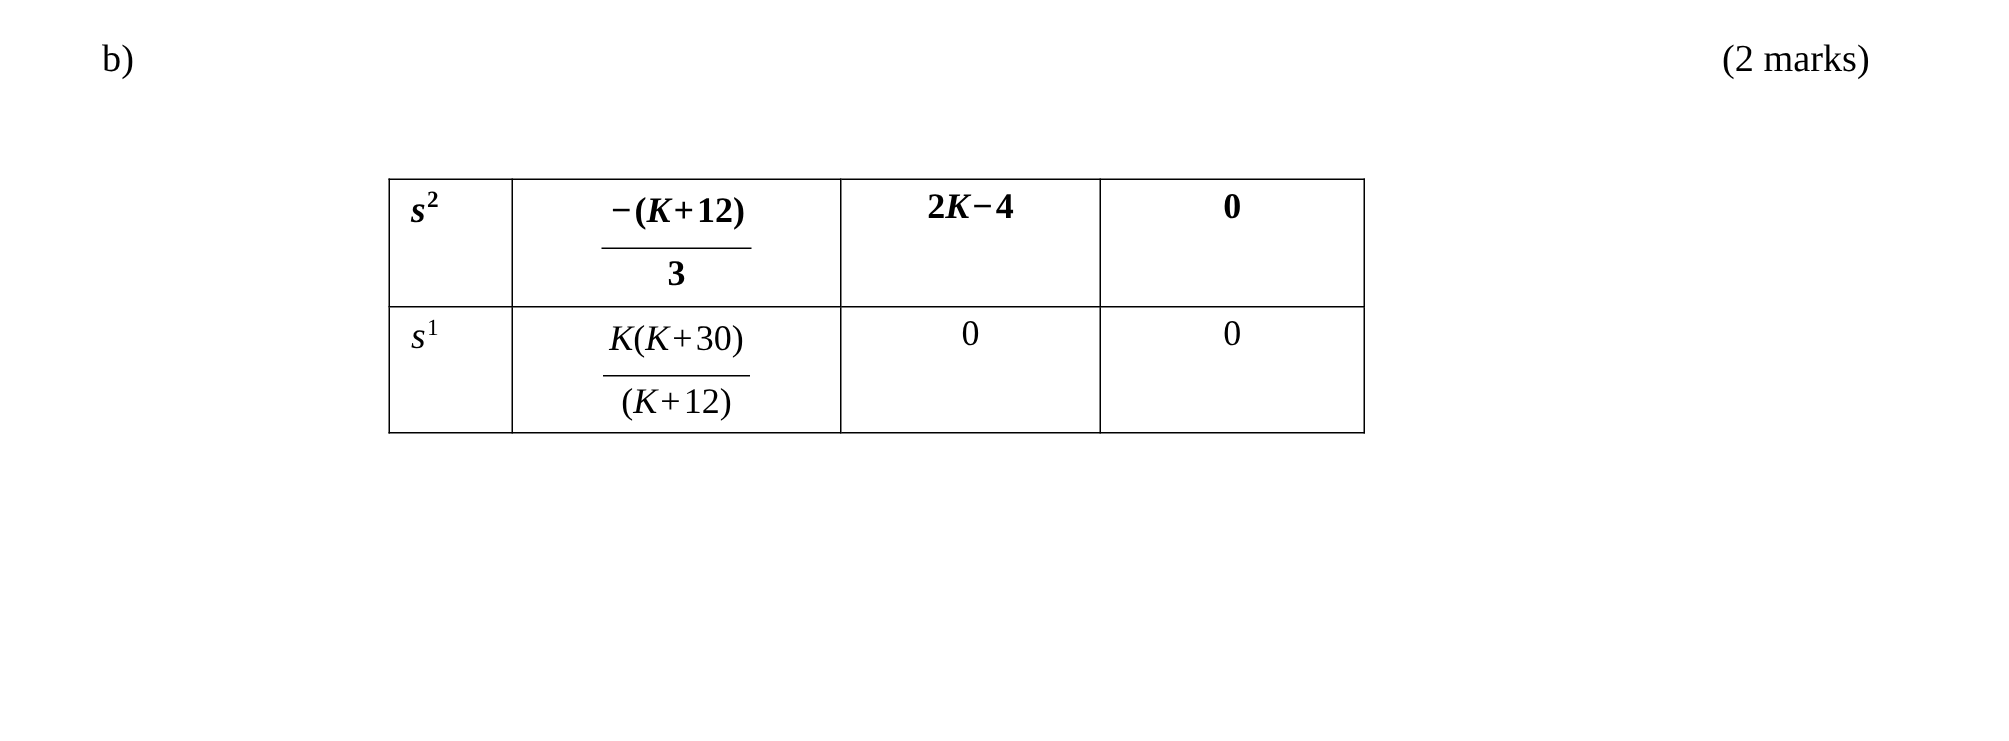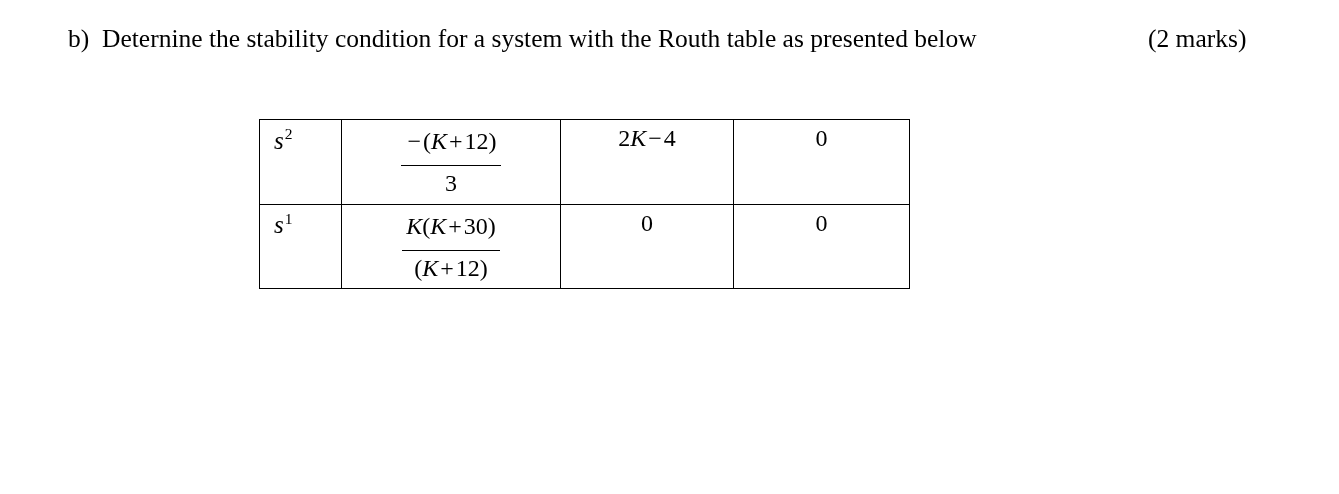--- a/index.html
+++ b/index.html
@@ -77,20 +77,21 @@
   }
   .cell-label .cell-inner {
     padding-left: 14px;
     text-align: left;
   }
   .cell-value .cell-inner {
     text-align: center;
   }
   .row-tall .cell-inner {
     min-height: 74px;
+    font-weight: bold;
   }
   .row-tall2 .cell-inner {
     min-height: 82px;
   }
 
   
   .pw {
     font-style: italic;
     font-size: 25px;
     font-family: "Liberation Serif", "DejaVu Serif", serif;
@@ -135,21 +136,20 @@
     padding: 3px 4px 0 4px;
     white-space: nowrap;
   }
 </style>
 </head>
 <body>
 
 <div id="question-block">
   <div class="q-row">
     <span id="question-marker">b)</span>
-    <span id="question-text">Deternine the stability condition for a system with the Routh table as presented below</span>
   </div>
 </div>
 
 <div id="marks-label">(2 marks)</div>
 
 <table id="routh-table">
   <tbody id="routh-table-body">
       <tr class="row-tall">
         <td class="col-label cell-label">
           <div class="cell-inner"><span class="pw"><span>s</span><sup>2</sup></span></div>

